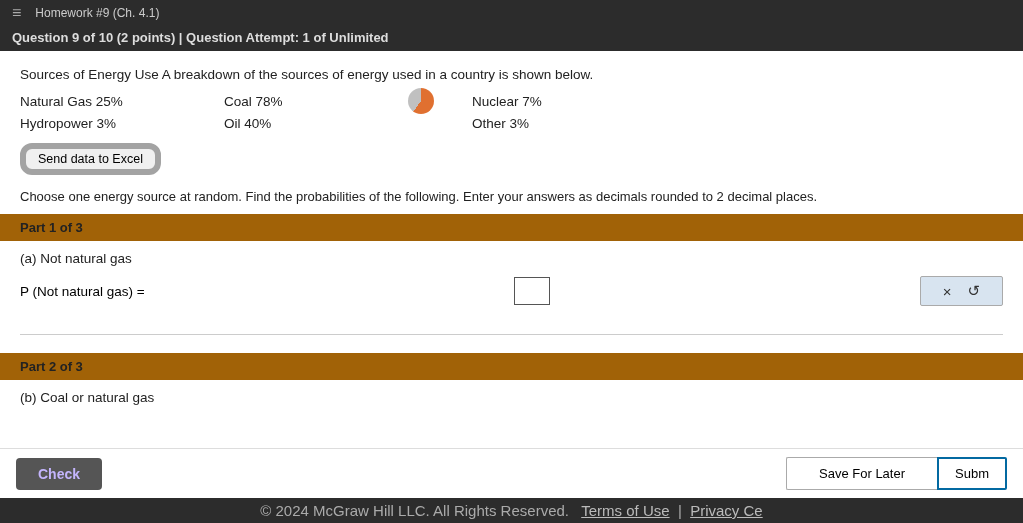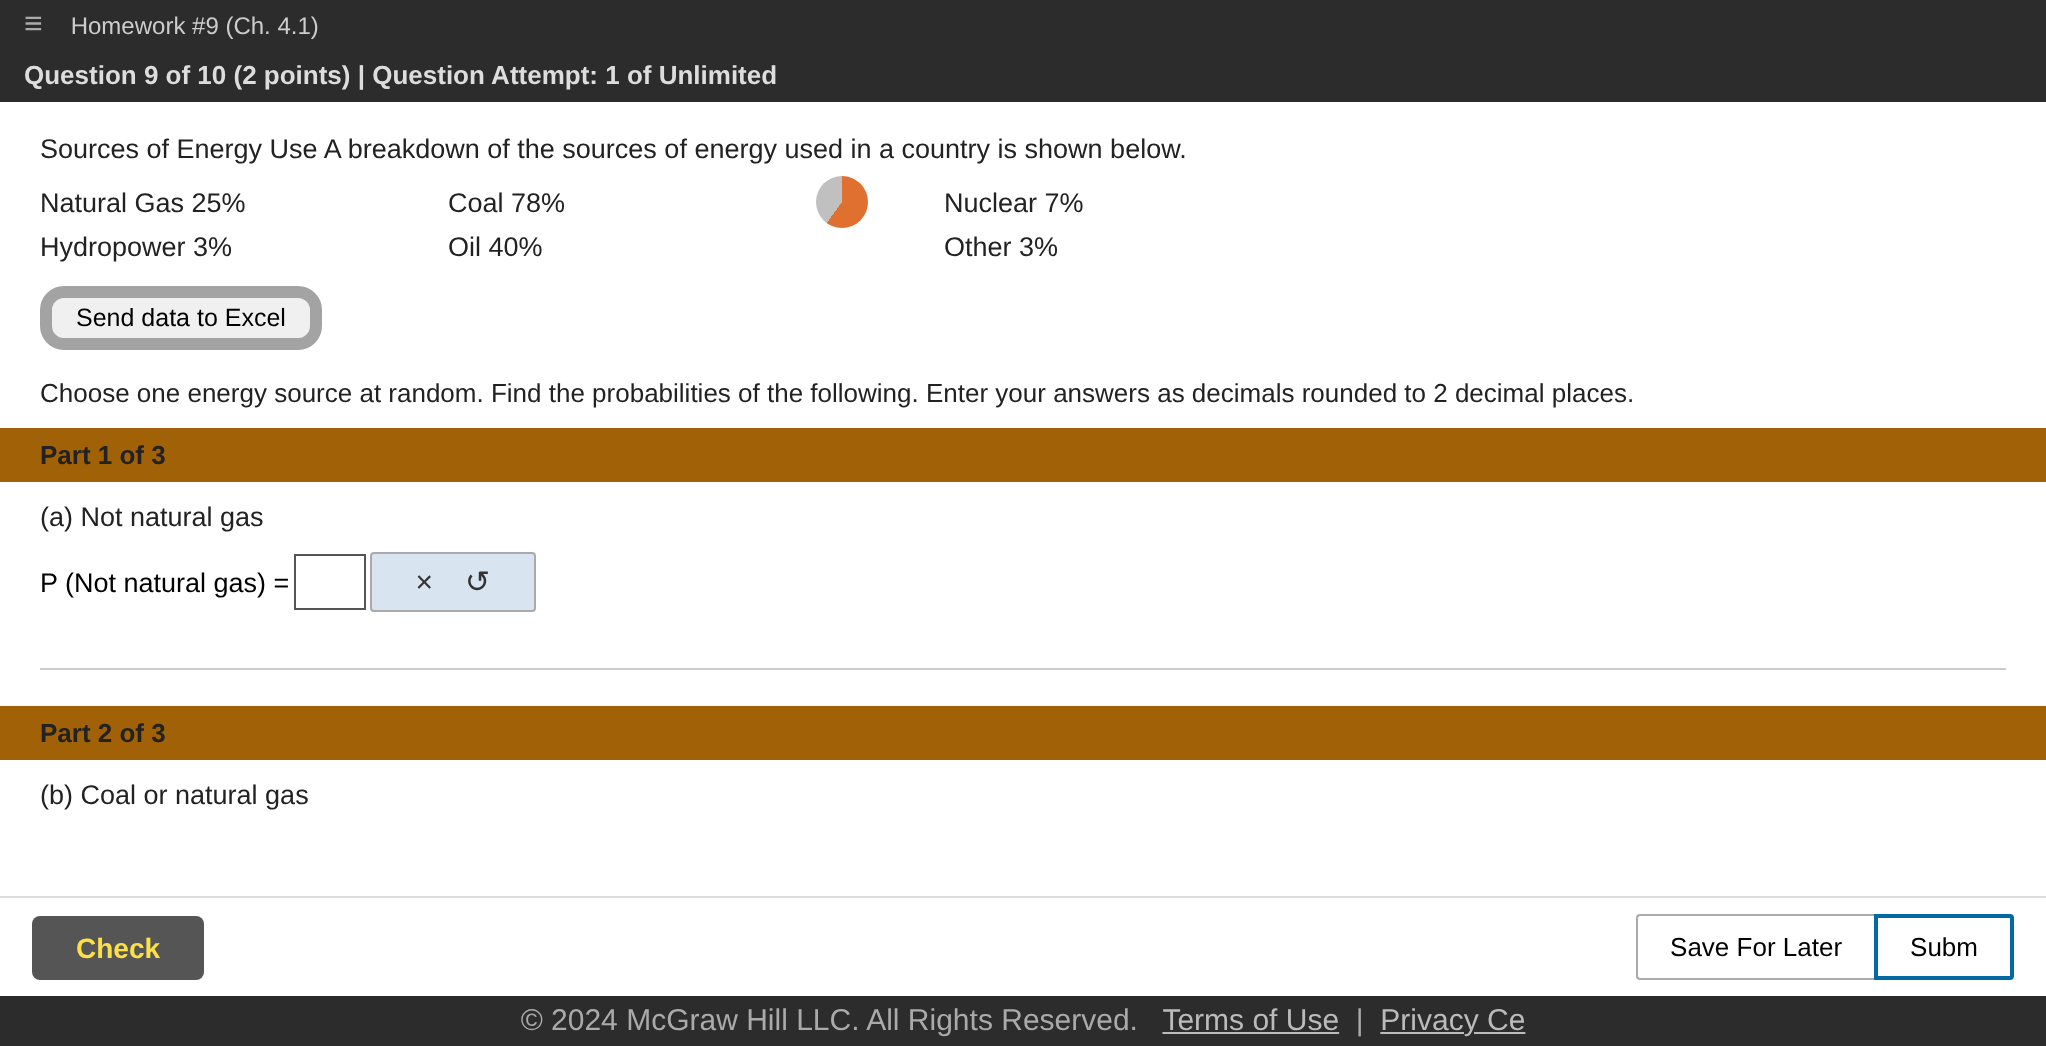--- a/index.html
+++ b/index.html
@@ -108,20 +108,21 @@
     .part-label {
       font-size: 13.5px;
       color: #222;
       margin-bottom: 10px;
     }
     .probability-row {
       display: flex;
       align-items: center;
       gap: 2px;
       font-size: 13.5px;
+      justify-content: space-between;
     }
     .prob-input {
       width: 36px;
       height: 28px;
       border: 1px solid #555;
       font-size: 13px;
       text-align: center;
       outline: none;
     }
     .action-box {
@@ -149,37 +150,37 @@
     .bottom-bar {
       background: #fff;
       border-top: 1px solid #ddd;
       padding: 8px 16px;
       display: flex;
       justify-content: space-between;
       align-items: center;
     }
     .check-btn {
       background: #555;
-      color: #fde047;
+      color: #c4b5fd;
       border: none;
       padding: 8px 22px;
       border-radius: 4px;
       font-size: 14px;
       cursor: pointer;
       font-weight: bold;
     }
     .right-btns {
       display: flex;
       gap: 0;
     }
     .save-later-btn {
       background: #fff;
       border: 1px solid #aaa;
       border-right: none;
-      padding: 7px 16px;
+      padding: 7px 32px;
       font-size: 13px;
       cursor: pointer;
       border-radius: 2px 0 0 2px;
     }
     .submit-btn {
       background: #fff;
       border: 2px solid #0369a1;
       padding: 7px 16px;
       font-size: 13px;
       cursor: pointer;

